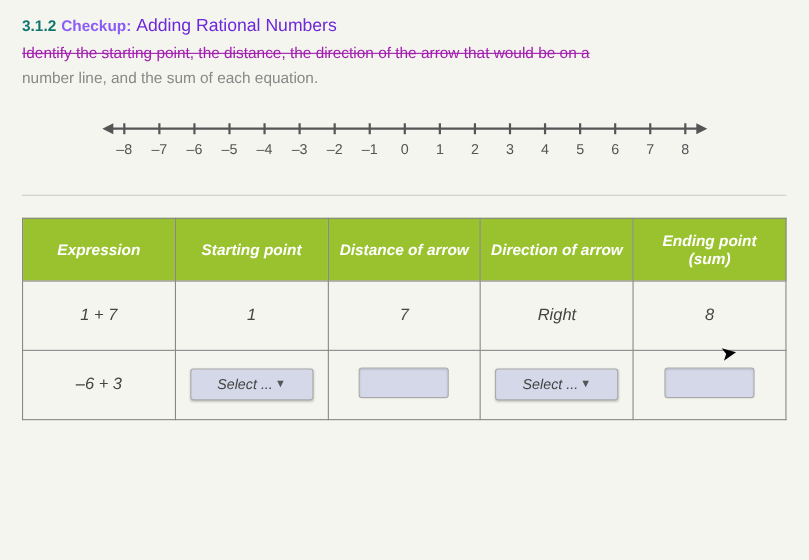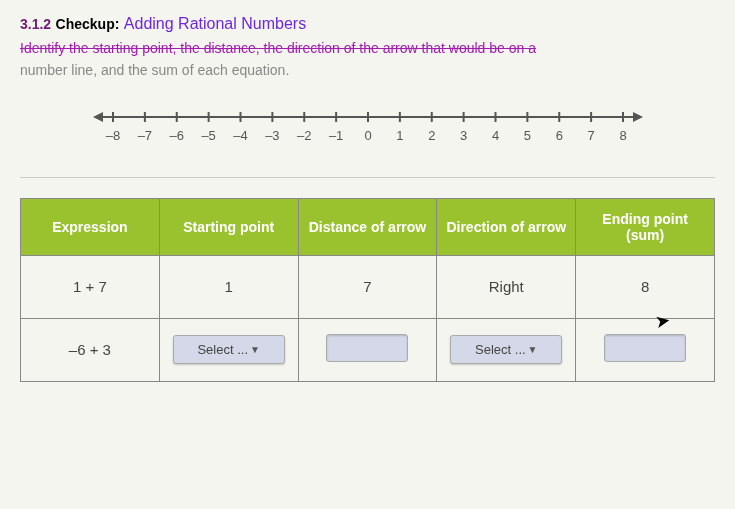--- a/index.html
+++ b/index.html
@@ -7,26 +7,26 @@
   padding: 15px 20px;
   font-family: Arial, sans-serif;
   background: #f5f5f0;
   color: #333;
   width: 735px;
   box-sizing: border-box;
 }
 .section-num {
   font-weight: bold;
   font-size: 14px;
-  color: #701a75;
+  color: #0f766e;
 }
 .section-title {
   font-weight: bold;
   font-size: 14px;
-  color: #000000;
+  color: #8b5cf6;
 }
 .section-sub {
   font-size: 16px;
   color: #6d28d9;
 }
 .instructions {
   font-size: 14px;
   color: #888;
   line-height: 1.6;
   margin-top: 4px;
@@ -41,20 +41,21 @@
 }
 hr.divider {
   border: none;
   border-top: 1px solid #ccc;
   margin: 15px 0 20px;
 }
 table.main {
   border-collapse: collapse;
   width: 100%;
   table-layout: fixed;
+  font-style: italic;
 }
 table.main th {
   background: #9ac22e;
   color: #fff;
   font-weight: bold;
   font-size: 14px;
   padding: 12px 6px;
   border: 1px solid #888;
   text-align: center;
 }

